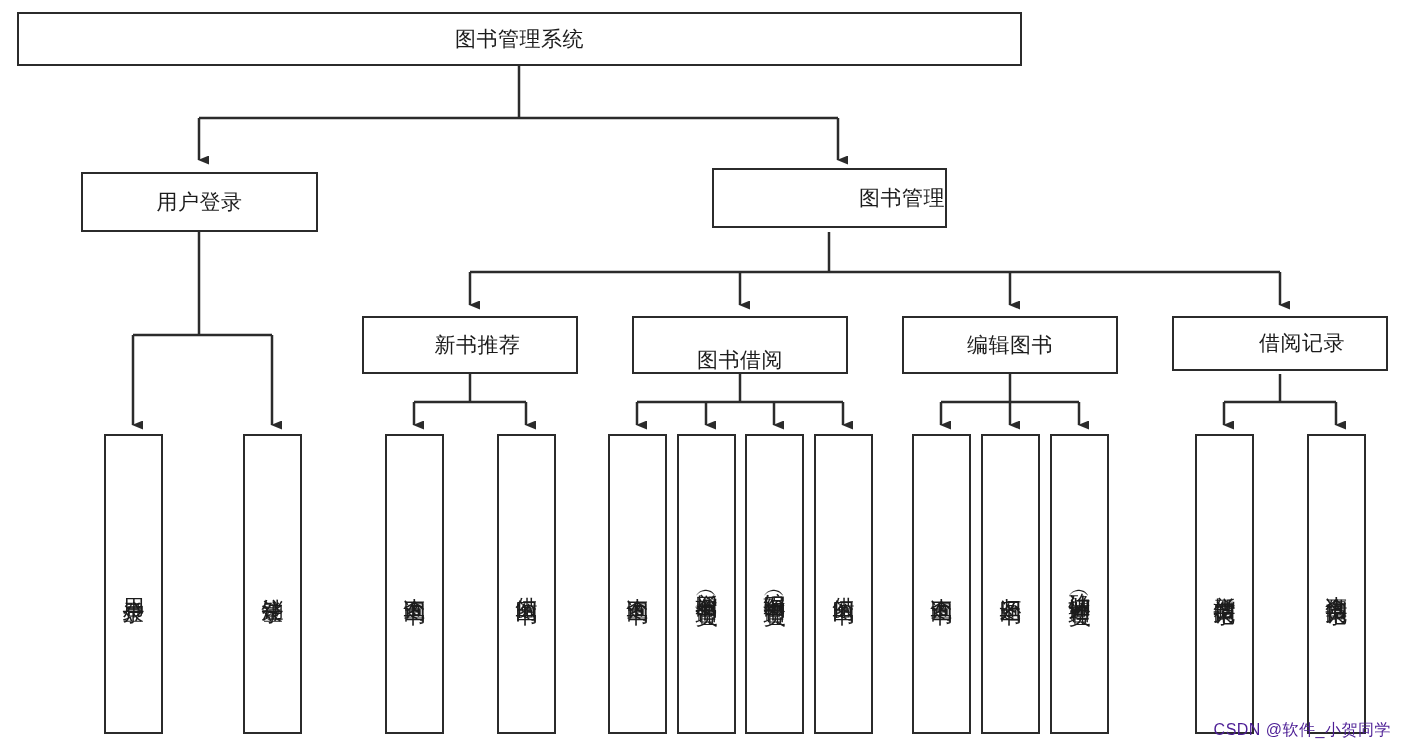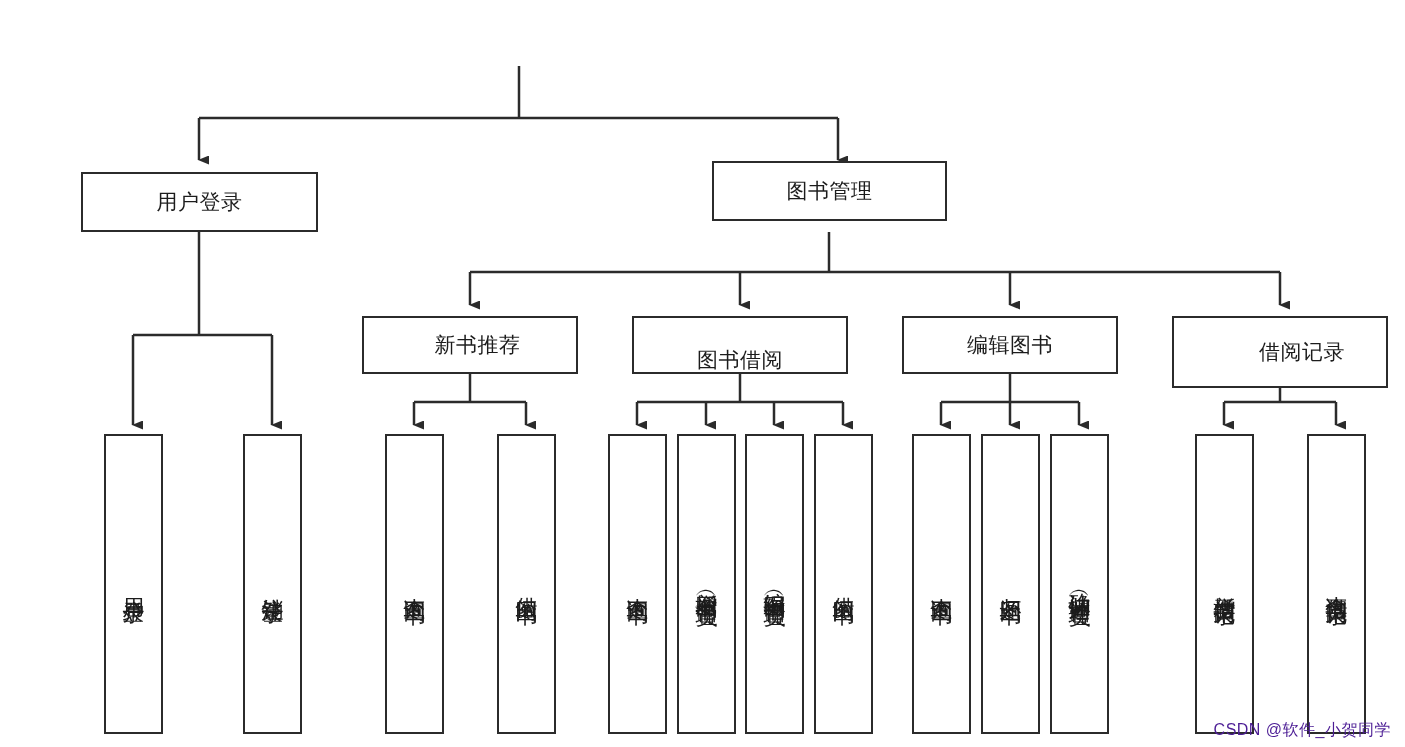--- a/index.html
+++ b/index.html
@@ -115,42 +115,45 @@
       <path d="M1010,402 L1010,425" marker-end="url(#arrow)"></path>
       <path d="M1079,402 L1079,425" marker-end="url(#arrow)"></path>
 
       <path d="M1280,374 L1280,402"></path>
       <path d="M1224,402 L1336,402"></path>
       <path d="M1224,402 L1224,425" marker-end="url(#arrow)"></path>
       <path d="M1336,402 L1336,425" marker-end="url(#arrow)"></path>
     </g>
   </svg>
 
+  <div class="node" style="left:17px; top:12px; width:1005px; height:54px;">
+    <span class="lbl">图书管理系统</span>
+  </div>
 
   <div class="node" style="left:81px; top:172px; width:237px; height:60px;">
     <span class="lbl">用户登录</span>
   </div>
 
-  <div class="node" style="left:712px; top:161px; width:235px; height:60px;">
+  <div class="node" style="left:712px; top:168px; width:235px; height:60px;justify-content:flex-end;">
     <span class="lbl">图书管理</span>
   </div>
 
   <div class="node" style="left:362px; top:316px; width:216px; height:58px;padding-left:15px;">
     <span class="lbl">新书推荐</span>
   </div>
 
   <div class="node" style="left:632px; top:316px; width:216px; height:58px;align-items:flex-end;">
     <span class="lbl">图书借阅</span>
   </div>
 
   <div class="node" style="left:902px; top:316px; width:216px; height:58px;">
     <span class="lbl">编辑图书</span>
   </div>
 
-  <div class="node" style="left:1172px; top:316px; width:216px; height:72px;padding-left:44px;">
+  <div class="node" style="left:1172px; top:316px; width:216px; height:55px;padding-left:44px;">
     <span class="lbl">借阅记录</span>
   </div>
 
   <div class="leaf" style="left:104px; top:434px; width:59px; height:300px;">
     <span class="vlbl">用户登录</span>
   </div>
 
   <div class="leaf" style="left:243px; top:434px; width:59px; height:300px;">
     <span class="vlbl">注销登录</span>
   </div>

